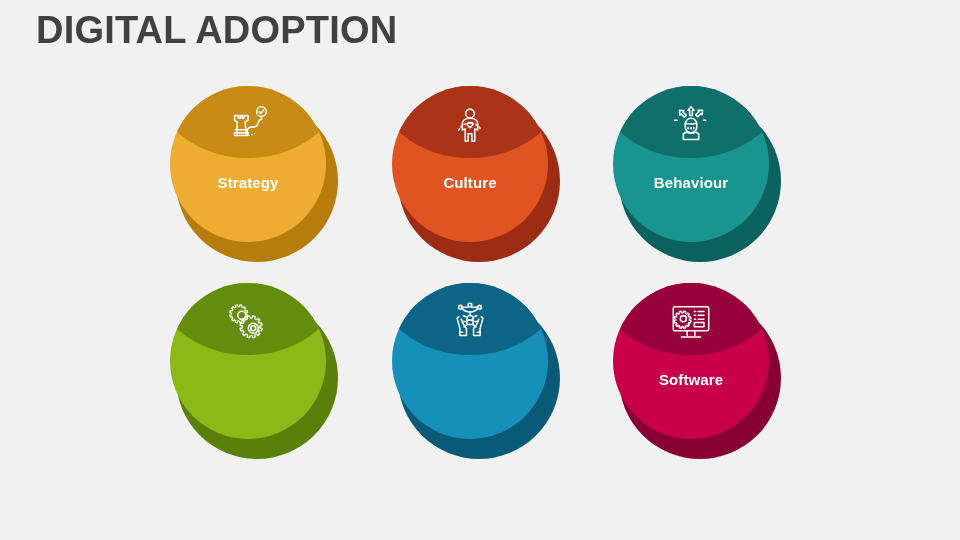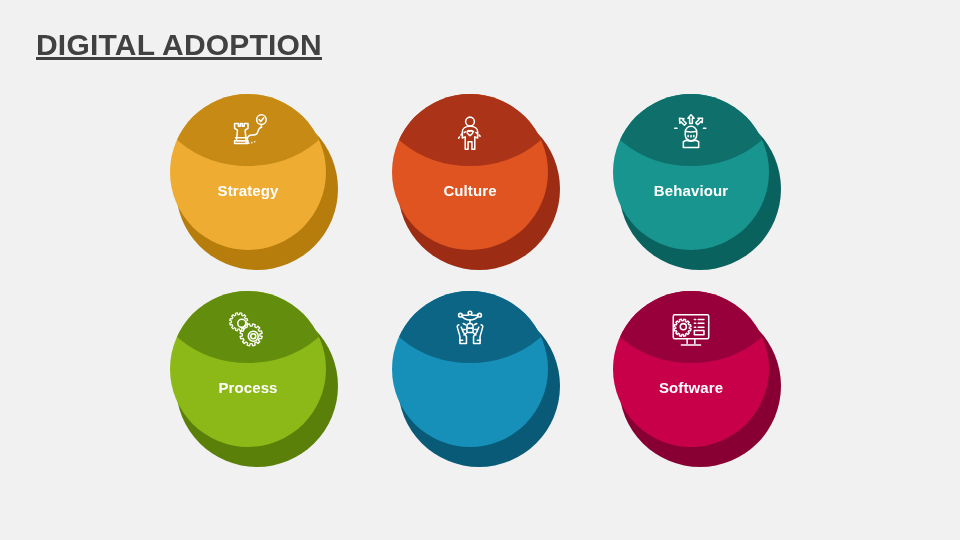--- a/index.html
+++ b/index.html
@@ -19,34 +19,33 @@
   #slide {
     position: relative;
     width: 960px;
     height: 540px;
     background: #f1f1f1;
   }
 
   #page-title {
     position: absolute;
     left: 36px;
-    top: 28px;
-    font-size: 30px;
+    top: 9px;
+    font-size: 38px;
     font-weight: bold;
     letter-spacing: 0.2px;
     color: #414141;
     font-family: "Liberation Sans", sans-serif;
-    text-decoration: underline;
   }
 
   
   .grid {
     position: absolute;
     left: 0;
-    top: 88px;
+    top: 80px;
     width: 960px;
     height: 380px;
   }
 
   .cell {
     position: absolute;
     width: 176px;
     height: 176px;
   }
 
@@ -191,21 +190,20 @@
       </div>
       <div class="icon-wrap">
         <svg viewBox="0 0 48 48" fill="none" stroke="#ffffff" stroke-width="1.6" stroke-linecap="round" stroke-linejoin="round">
           <path d="M18 5.4l2.6.7-.5 2.4 1.8 1.1 1.9-1.6 1.9 1.9-1.6 1.9 1.1 1.8 2.4-.5.7 2.6-2.4.7v2.1l2.4.7-.7 2.6-2.4-.5-1.1 1.8 1.6 1.9-1.9 1.9-1.9-1.6-1.8 1.1.5 2.4-2.6.7-.7-2.4h-2.1l-.7 2.4-2.6-.7.5-2.4-1.8-1.1-1.9 1.6-1.9-1.9 1.6-1.9-1.1-1.8-2.4.5-.7-2.6 2.4-.7v-2.1l-2.4-.7.7-2.6 2.4.5 1.1-1.8-1.6-1.9 1.9-1.9 1.9 1.6 1.8-1.1-.5-2.4 2.6-.7.7 2.4h2.1z" transform="translate(-1.5,0) scale(0.78) translate(4,1)"></path>
           <circle cx="17.5" cy="16" r="4.2"></circle>
           <path d="M29.5 17.6l2.9.8-.5 2.7 1.9 1.2 2.1-1.8 2.1 2.1-1.8 2.1 1.2 1.9 2.7-.5.8 2.9-2.7.8v2.3l2.7.8-.8 2.9-2.7-.5-1.2 1.9 1.8 2.1-2.1 2.1-2.1-1.8-1.9 1.2.5 2.7-2.9.8-.8-2.7h-2.3l-.8 2.7-2.9-.8.5-2.7-1.9-1.2-2.1 1.8-2.1-2.1 1.8-2.1-1.2-1.9-2.7.5-.8-2.9 2.7-.8v-2.3l-2.7-.8.8-2.9 2.7.5 1.2-1.9-1.8-2.1 2.1-2.1 2.1 1.8 1.9-1.2-.5-2.7 2.9-.8.8 2.7h2.3z" transform="translate(1,-2) scale(0.86) translate(3,4)"></path>
           <circle cx="29.5" cy="29.5" r="5.2"></circle>
           <circle cx="29.5" cy="29.5" r="2.6"></circle>
         </svg>
       </div>
-      <div class="circle-label">Process</div>
     </div>
 
     <div class="cell col-1 row-1">
       <div class="disc-outer" style="background: rgb(9, 90, 119);"></div>
       <div class="disc-inner" style="background: rgb(22, 144, 185);">
         <div class="crescent" style="background: rgb(12, 101, 133);"></div>
       </div>
       <div class="icon-wrap">
         <svg viewBox="0 0 48 48" fill="none" stroke="#ffffff" stroke-width="1.6" stroke-linecap="round" stroke-linejoin="round">
           <circle cx="14" cy="7.5" r="1.9"></circle>

